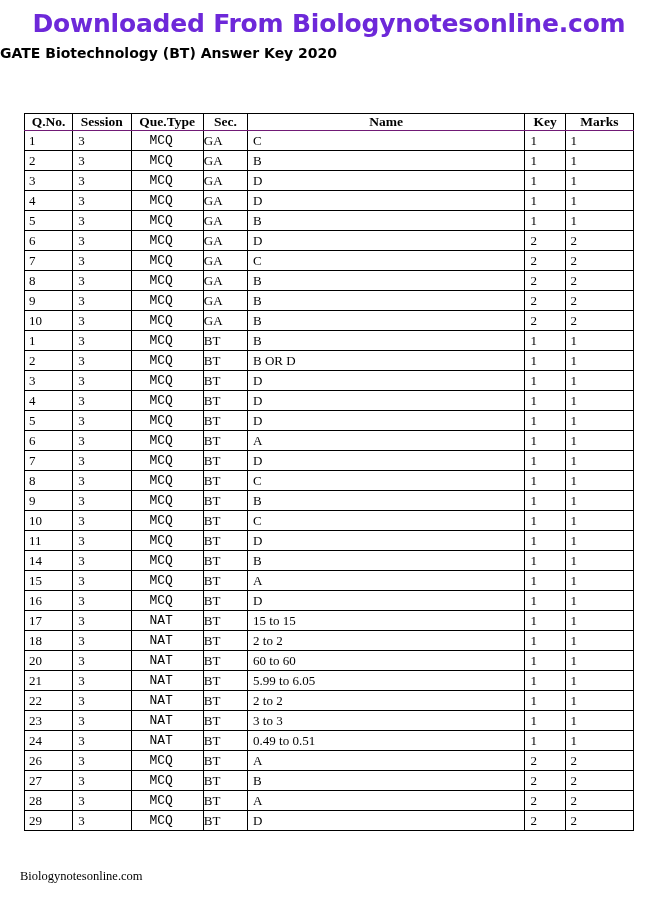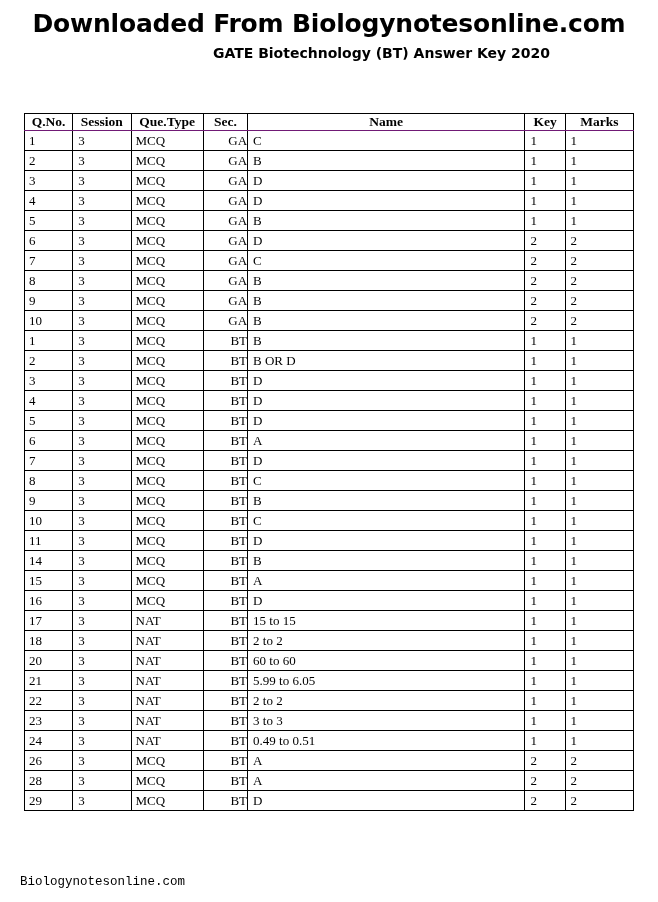--- a/index.html
+++ b/index.html
@@ -23,29 +23,29 @@
   .doc-title {
     position: absolute;
     top: 9px;
     left: 0;
     width: 658px;
     text-align: center;
     font-family: "DejaVu Sans", "Liberation Sans", sans-serif;
     font-weight: bold;
     font-size: 25px;
     line-height: 30px;
-    color: #000000;
+    color: #6d28d9;
     letter-spacing: -0.2px;
   }
   .doc-subtitle {
     position: absolute;
     top: 44px;
     left: 0;
     width: 550px;
-    text-align: right;
+    text-align: left;
     font-family: "DejaVu Sans", "Liberation Sans", sans-serif;
     font-weight: bold;
     font-size: 14px;
     line-height: 18px;
     color: #000000;
   }
   .table-wrap {
     position: absolute;
     left: 24px;
     top: 113px;
@@ -83,31 +83,31 @@
   .col-qno   { width: 48px; }
   .col-sess  { width: 58px; }
   .col-type  { width: 72px; }
   .col-sec   { width: 44px; }
   .col-name  { width: 276px; }
   .col-key   { width: 40px; }
   .col-marks { width: 68px; }
 
   table.answer-key tbody td.c-qno   { padding-left: 4px; }
   table.answer-key tbody td.c-sess  { padding-left: 5px; }
-  table.answer-key tbody td.c-type  { padding-left: 4px; }
-  table.answer-key tbody td.c-sec   { padding-left: 0; text-align: right; }
+  table.answer-key tbody td.c-type  { padding-left: 18px; font-family: Liberation Mono, monospace; }
+  table.answer-key tbody td.c-sec   { padding-left: 0; }
   table.answer-key tbody td.c-name  { padding-left: 5px; }
   table.answer-key tbody td.c-key   { padding-left: 5px; }
   table.answer-key tbody td.c-marks { padding-left: 5px; }
 
   .footer-note {
     position: absolute;
     left: 20px;
-    bottom: 12px;
-    font-family: Liberation Mono, monospace;
+    bottom: 18px;
+    font-family: Liberation Serif, serif;
     font-size: 12.5px;
     line-height: 16px;
     color: #000000;
   }
 </style>
 </head>
 <body>
 
 <div class="page">
 
@@ -420,20 +420,29 @@
           <tr>
             <td class="c-qno">26</td>
             <td class="c-sess">3</td>
             <td class="c-type">MCQ</td>
             <td class="c-sec">BT</td>
             <td class="c-name">A</td>
             <td class="c-key">2</td>
             <td class="c-marks">2</td>
           </tr>
           <tr>
+            <td class="c-qno">27</td>
+            <td class="c-sess">3</td>
+            <td class="c-type">MCQ</td>
+            <td class="c-sec">BT</td>
+            <td class="c-name">B</td>
+            <td class="c-key">2</td>
+            <td class="c-marks">2</td>
+          </tr>
+          <tr>
             <td class="c-qno">28</td>
             <td class="c-sess">3</td>
             <td class="c-type">MCQ</td>
             <td class="c-sec">BT</td>
             <td class="c-name">A</td>
             <td class="c-key">2</td>
             <td class="c-marks">2</td>
           </tr>
           <tr>
             <td class="c-qno">29</td>

